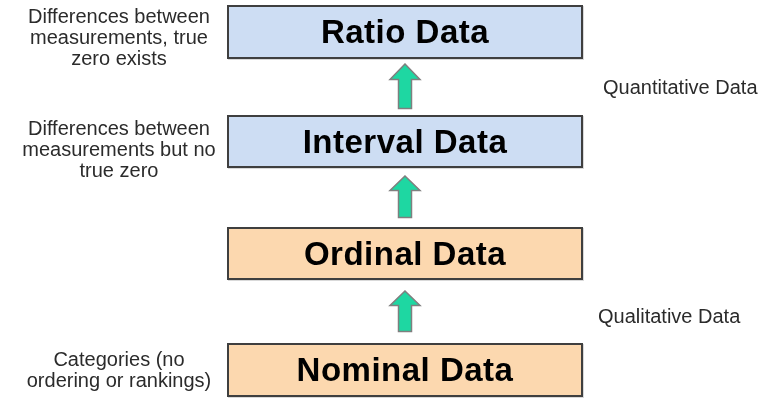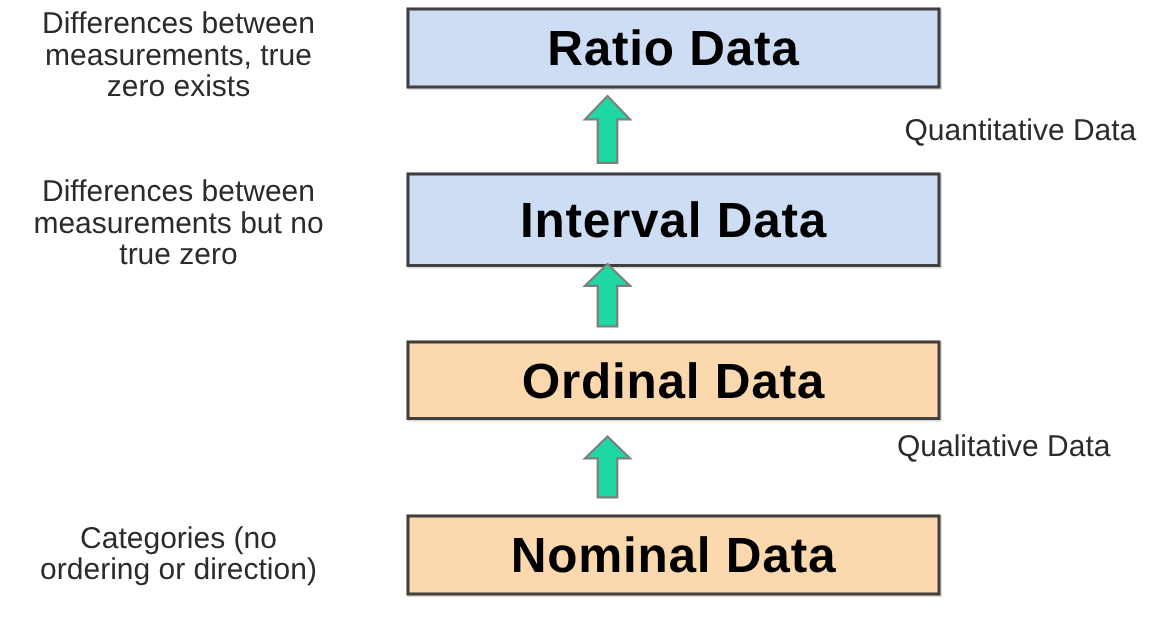--- a/index.html
+++ b/index.html
@@ -37,21 +37,20 @@
   .box{
     position:absolute;
     left:227px;
     width:356px;
     border:2px solid var(--box-border);
     box-sizing:border-box;
     display:flex;
     align-items:center;
     justify-content:center;
     box-shadow:1px 1px 0 rgba(0,0,0,0.15);
-    margin-left:44px;
   }
   .box.quantitative{background:var(--quantitative-fill);}
   .box.qualitative{background:var(--qualitative-fill);}
   .box-label{
     font-size:33px;
     font-weight:bold;
     color:var(--title-text);
     letter-spacing:0.5px;
     white-space:nowrap;
   }
@@ -77,27 +76,27 @@
 
 <div class="canvas">
 
   <div class="desc" style="top:6px;">Differences between
 measurements, true
 zero exists</div>
   <div class="desc" style="top:118px;">Differences between
 measurements but no
 true zero</div>
   <div class="desc" style="top:349px;">Categories (no
-ordering or direction)</div>
+ordering or rankings)</div>
 
   <div class="box quantitative" style="top:5px;height:54px;">
     <span class="box-label">Ratio Data</span>
   </div>
 
-  <div class="box quantitative" style="top:115px;height:63px;">
+  <div class="box quantitative" style="top:115px;height:53px;">
     <span class="box-label">Interval Data</span>
   </div>
 
   <div class="box qualitative" style="top:343px;height:54px;">
     <span class="box-label">Nominal Data</span>
   </div>
 
   <div class="box qualitative" style="top:227px;height:53px;">
     <span class="box-label">Ordinal Data</span>
   </div>
@@ -106,15 +105,15 @@
     <polygon points="17,1 32,16.5 23.5,16.5 23.5,45.5 10.5,45.5 10.5,16.5 2,16.5"></polygon>
   </svg>
   <svg class="arrow" style="top:175px;" width="34" height="44" viewBox="0 0 34 44" aria-hidden="true">
     <polygon points="17,1 32,15.5 23.5,15.5 23.5,42.5 10.5,42.5 10.5,15.5 2,15.5"></polygon>
   </svg>
   <svg class="arrow" style="top:290px;" width="34" height="43" viewBox="0 0 34 43" aria-hidden="true">
     <polygon points="17,1 32,15.5 23.5,15.5 23.5,41.5 10.5,41.5 10.5,15.5 2,15.5"></polygon>
   </svg>
 
   <div class="side-label" style="left:603px;top:76px;">Quantitative Data</div>
-  <div class="side-label" style="left:598px;top:287px;">Qualitative Data</div>
+  <div class="side-label" style="left:598px;top:305px;">Qualitative Data</div>
 
 </div>
 
 </body></html>

